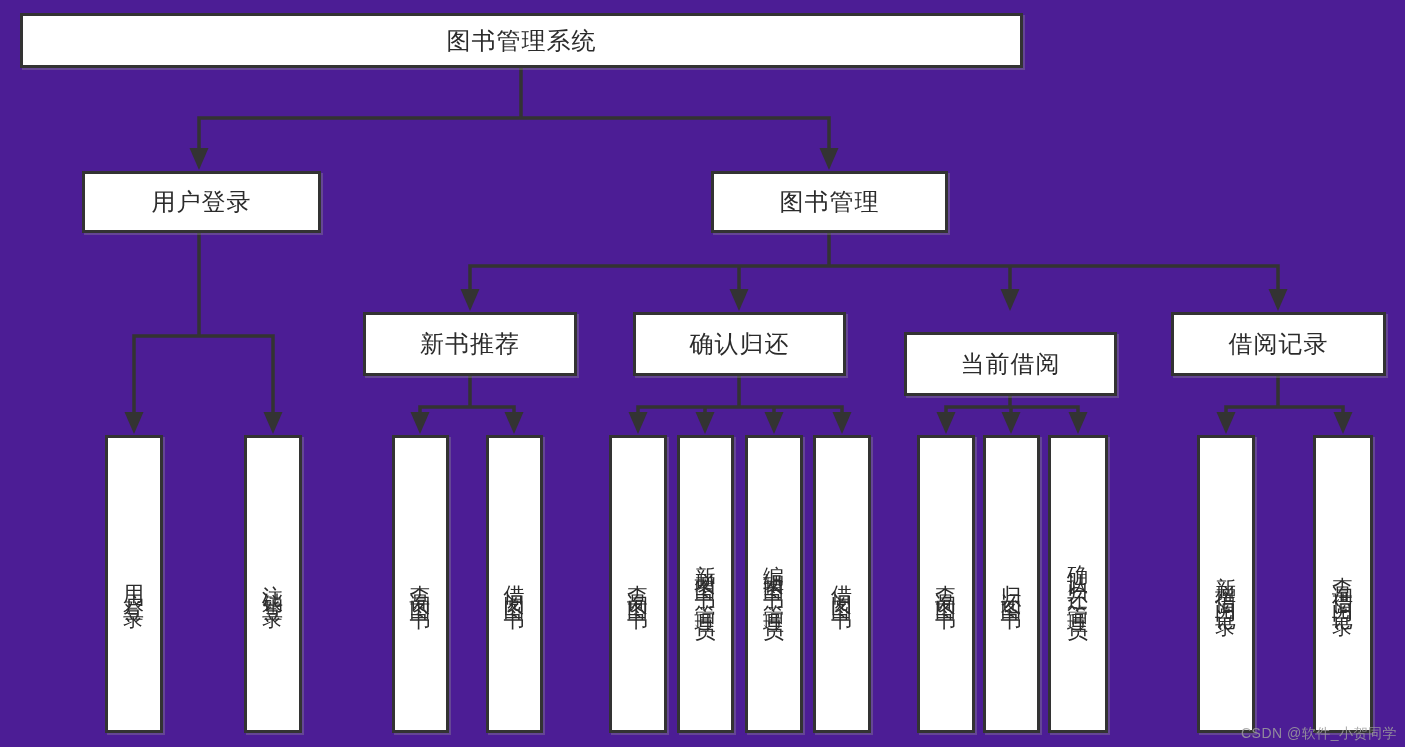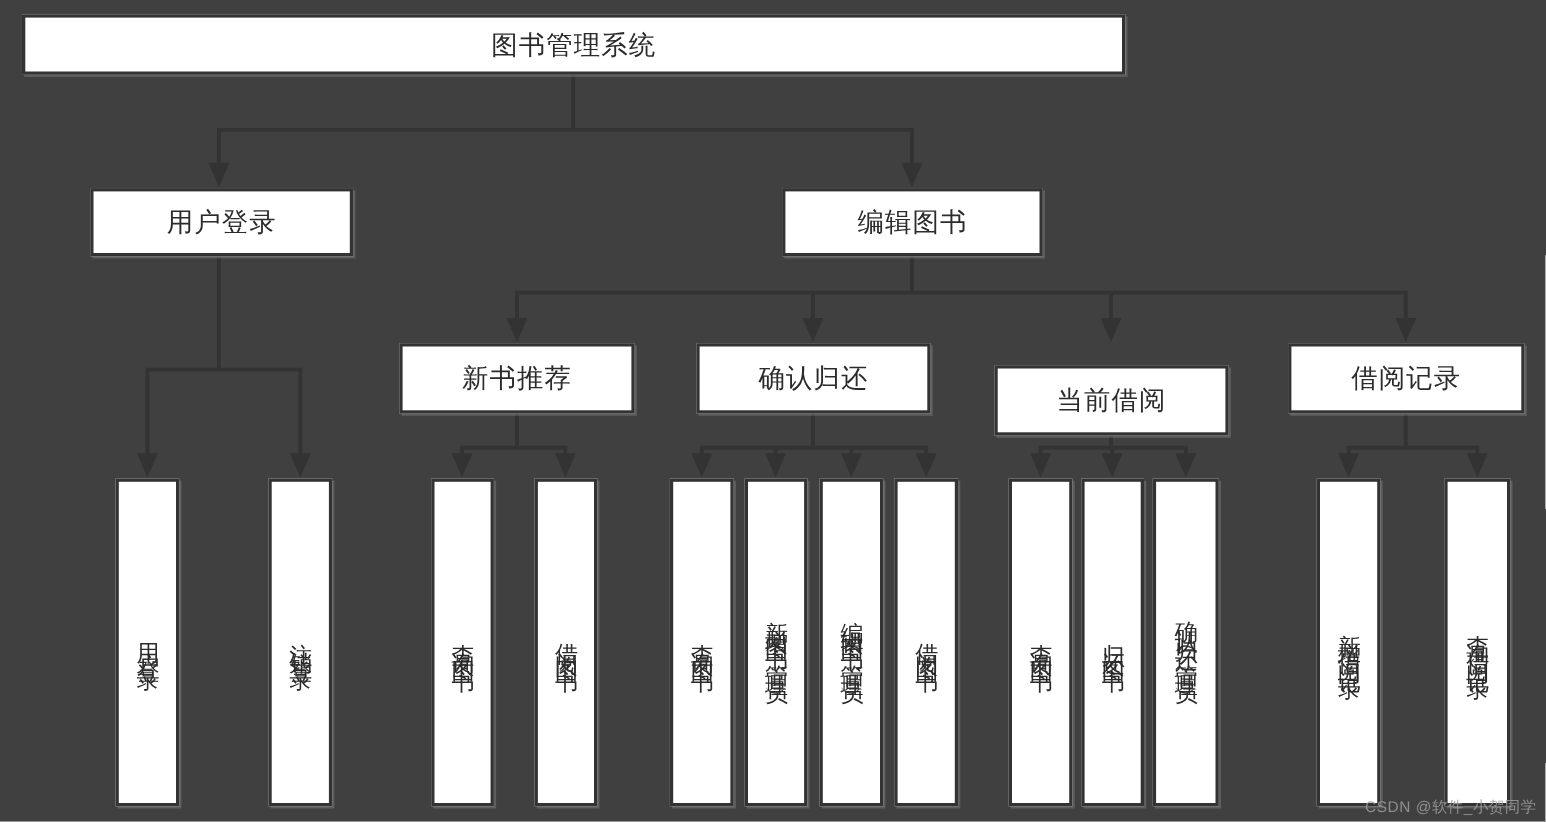--- a/index.html
+++ b/index.html
@@ -4,21 +4,21 @@
 <style>
   html, body {
     margin: 0;
     padding: 0;
     background: #ffffff;
   }
   .canvas {
     position: relative;
     width: 1405px;
     height: 747px;
-    background: #404040;
+    background: #4c1d95;
     font-family: "Liberation Sans", "DejaVu Sans", sans-serif;
     overflow: hidden;
   }
   .connectors {
     position: absolute;
     left: 0;
     top: 0;
     z-index: 1;
   }
   .node {
@@ -85,21 +85,21 @@
     </svg>
 
   <div class="node hbox" style="left:20px; top:13px; width:1003px; height:55px;">
     <span>图书管理系统</span>
   </div>
 
   <div class="node hbox" style="left:82px; top:171px; width:239px; height:62px;">
     <span>用户登录</span>
   </div>
   <div class="node hbox" style="left:711px; top:171px; width:237px; height:62px;">
-    <span>编辑图书</span>
+    <span>图书管理</span>
   </div>
 
   <div class="node hbox" style="left:363px; top:312px; width:214px; height:64px;">
     <span>新书推荐</span>
   </div>
   <div class="node hbox" style="left:633px; top:312px; width:213px; height:64px;">
     <span>确认归还</span>
   </div>
   <div class="node hbox" style="left:904px; top:312px; width:213px; height:64px;margin-top:20px;">
     <span>当前借阅</span>

